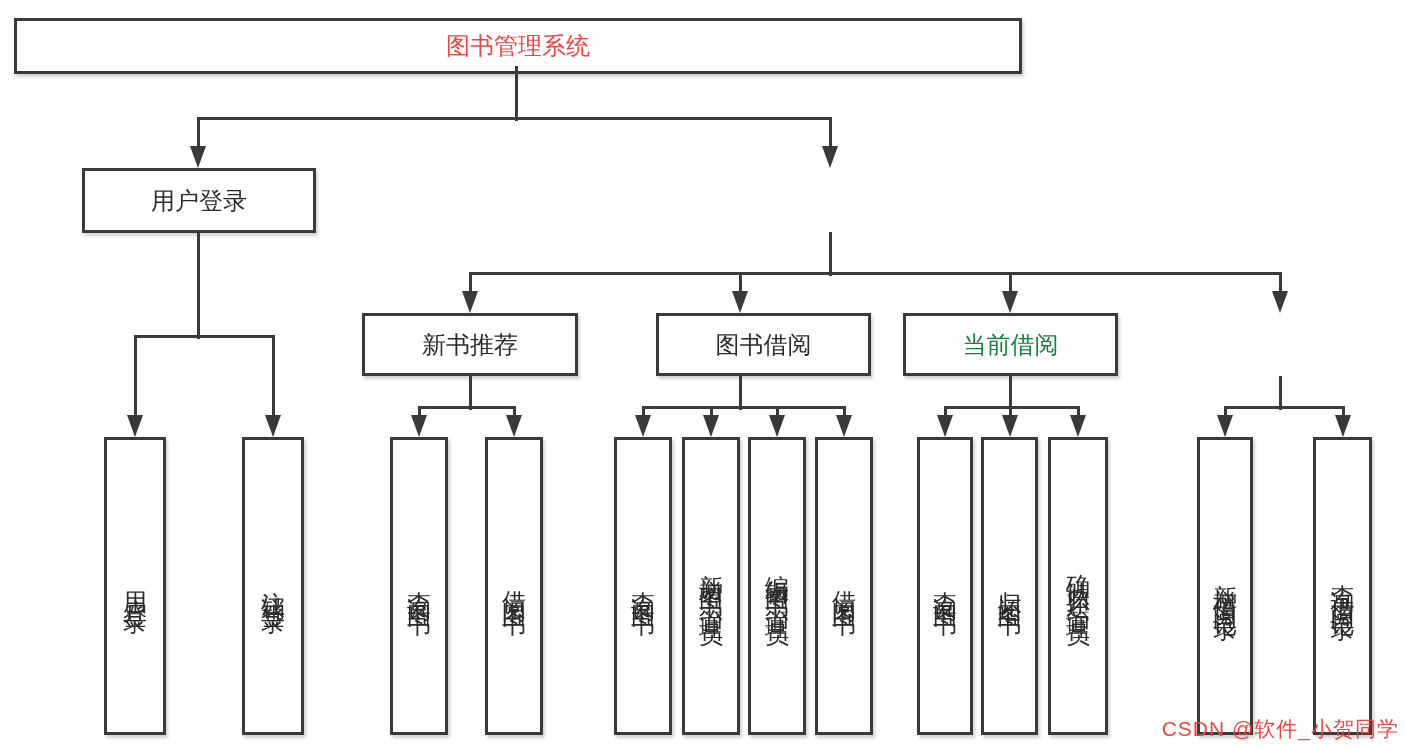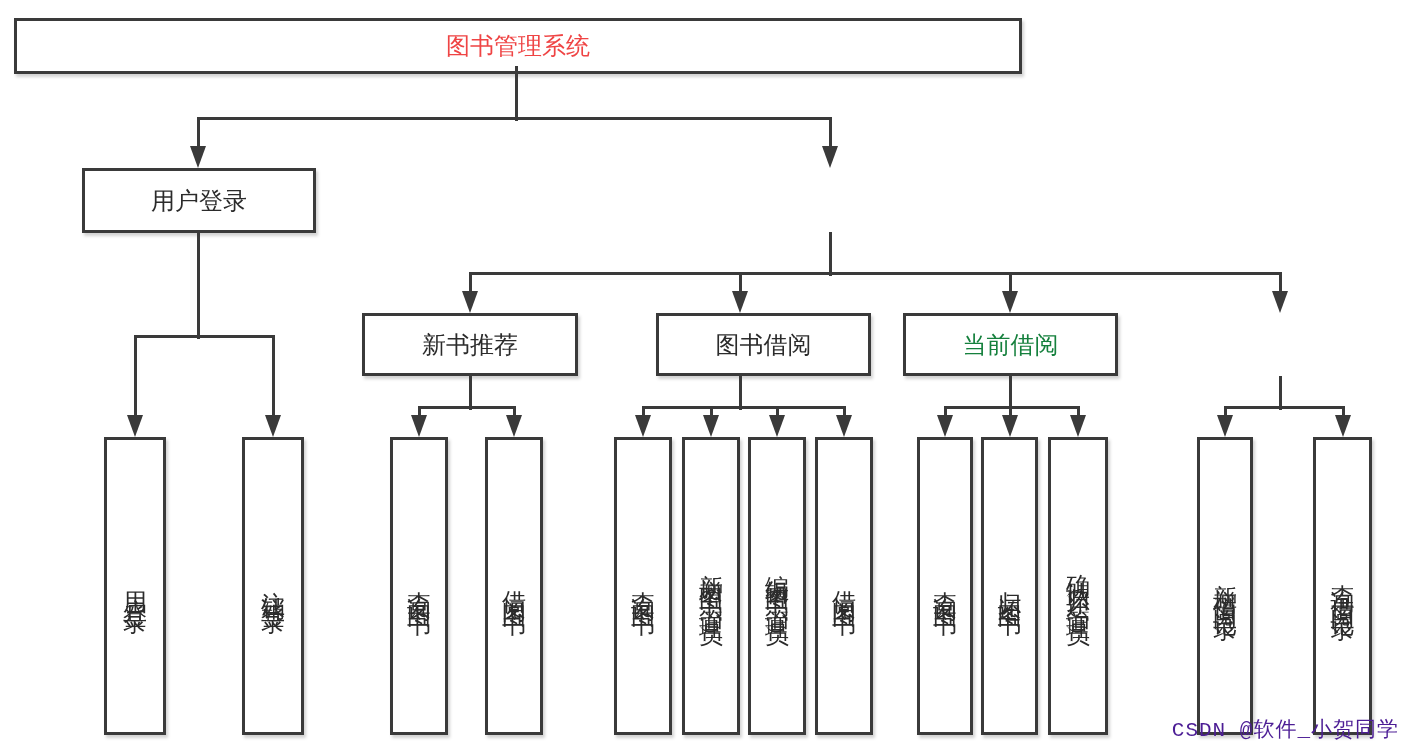--- a/index.html
+++ b/index.html
@@ -55,21 +55,21 @@
     font-size: 21px;
     color: #b3b3b3;
     letter-spacing: 1px;
     z-index: 5;
   }
 </style>
 </head>
 <body style="background: rgb(255, 255, 255);">
 
 <div id="stage">
-  <div class="watermark" style="color: #4c1d95; font-family: Liberation Mono, monospace;">CSDN @软件_小贺同学</div>
+  <div class="watermark" style="color: #ef4444;">CSDN @软件_小贺同学</div>
 <div class="node" style="left: 14px; top: 18px; width: 1008px; height: 56px; border-color: rgb(58, 58, 58); color: #ef4444; background: rgb(255, 255, 255);">图书管理系统</div>
     <div class="node" style="left: 82px; top: 168px; width: 234px; height: 65px; border-color: rgb(58, 58, 58); color: rgb(43, 43, 43); background: rgb(255, 255, 255);">用户登录</div>
     <div class="node" style="left: 362px; top: 313px; width: 216px; height: 63px; border-color: rgb(58, 58, 58); color: rgb(43, 43, 43); background: rgb(255, 255, 255);">新书推荐</div>
     <div class="node" style="left: 633px; top: 313px; width: 215px; height: 63px; border-color: rgb(58, 58, 58); color: rgb(43, 43, 43); background: rgb(255, 255, 255); margin-left: 23px;">图书借阅</div>
     <div class="node" style="left: 903px; top: 313px; width: 215px; height: 63px; border-color: rgb(58, 58, 58); color: #15803d; background: rgb(255, 255, 255);">当前借阅</div>
     <div class="node vert" style="left: 104px; top: 437px; width: 62px; height: 298px; border-color: rgb(58, 58, 58); color: rgb(43, 43, 43); background: rgb(255, 255, 255);">用户登录</div>
     <div class="node vert" style="left: 242px; top: 437px; width: 62px; height: 298px; border-color: rgb(58, 58, 58); color: rgb(43, 43, 43); background: rgb(255, 255, 255);">注销登录</div>
     <div class="node vert" style="left: 390px; top: 437px; width: 58px; height: 298px; border-color: rgb(58, 58, 58); color: rgb(43, 43, 43); background: rgb(255, 255, 255);">查询图书</div>
     <div class="node vert" style="left: 485px; top: 437px; width: 58px; height: 298px; border-color: rgb(58, 58, 58); color: rgb(43, 43, 43); background: rgb(255, 255, 255);">借阅图书</div>
     <div class="node vert" style="left: 614px; top: 437px; width: 58px; height: 298px; border-color: rgb(58, 58, 58); color: rgb(43, 43, 43); background: rgb(255, 255, 255);">查询图书</div>

